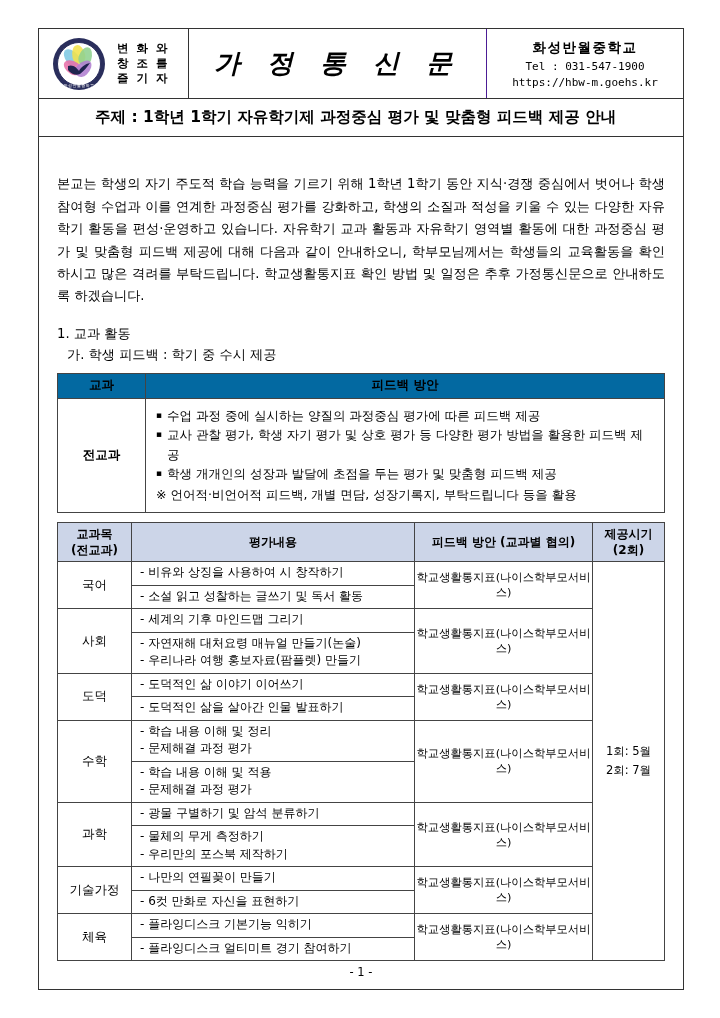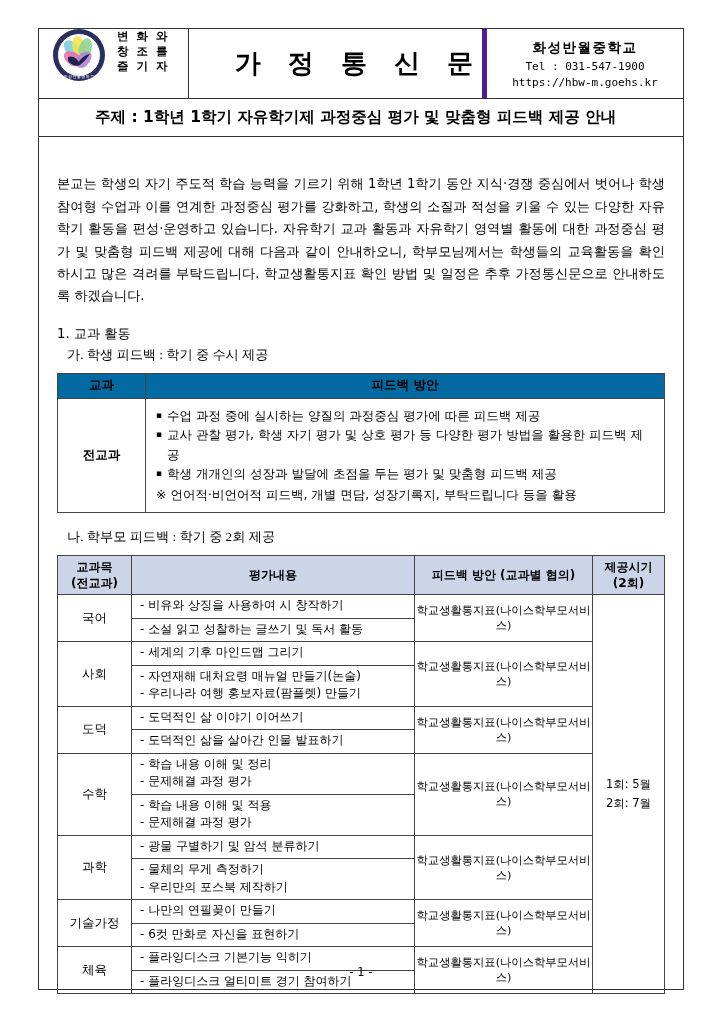--- a/index.html
+++ b/index.html
@@ -23,21 +23,21 @@
   }
 
   
   .masthead {
     display: flex;
     height: 70px;
     border-bottom: 1px solid #333;
   }
   .mast-left {
     width: 150px;
-    display: flex; align-items: flex-start;
+    display: flex; align-items: center;
     border-right: 1px solid #333;
     padding-left: 14px;
   }
   .logo {
     width: 52px; height: 52px;
     border-radius: 50%;
     background: #2a2e5c;
     position: relative;
     flex: none;
     overflow: hidden;
@@ -71,22 +71,23 @@
   }
   .motto {
     margin-left: 12px;
     font-size: 11.5px; font-weight: bold;
     line-height: 15px;
     letter-spacing: 2px;
     white-space: nowrap;
   }
   .mast-mid {
     flex: 1;
-    display: flex; align-items: center; justify-content: flex-end;
-    border-right: 5px solid #4c1d95;
+    display: flex; align-items: center; justify-content: center;
+    border-right: 1px solid #4c1d95;
+    font-style: italic;
   }
   .mast-title {
     font-size: 26px; font-weight: bold;
     letter-spacing: 9px;
     font-family: "DejaVu Serif", "Liberation Serif", serif;
   }
   .mast-right {
     width: 196px;
     display: flex; flex-direction: column;
     align-items: center; justify-content: center;
@@ -124,21 +125,20 @@
   .para .indent { padding-left: 12px; }
 
   .sec-num {
     font-size: 13.2px;
     margin-top: 17px;
   }
   .sec-sub {
     font-size: 13.2px;
     margin-top: 3px;
     padding-left: 10px;
-    font-family: Liberation Serif, serif;
   }
 
   
   table {
     border-collapse: collapse;
     width: 100%;
     table-layout: fixed;
   }
   .tbl1 { margin-top: 9px; }
   .tbl1 th, .tbl1 td {
@@ -276,21 +276,20 @@
               <li>수업 과정 중에 실시하는 양질의 과정중심 평가에 따른 피드백 제공</li>
               <li>교사 관찰 평가, 학생 자기 평가 및 상호 평가 등 다양한 평가 방법을 활용한 피드백 제공</li>
               <li>학생 개개인의 성장과 발달에 초점을 두는 평가 및 맞춤형 피드백 제공</li>
             </ul>
             <div class="note">※ 언어적·비언어적 피드백, 개별 면담, 성장기록지, 부탁드립니다 등을 활용</div>
           </td>
         </tr>
       </tbody>
     </table>
 
-    <div class="sec-sub" style="margin-top:15px">나. 학부모 피드백 : 학기 중 2회 제공</div>
 
     <table class="tbl2">
       <thead>
         <tr>
           <th class="col-subject">
             <div>교과목</div>
             <div>(전교과)</div>
           </th>
           <th>평가내용</th>
           <th class="col-method">피드백 방안 (교과별 협의)</th>

